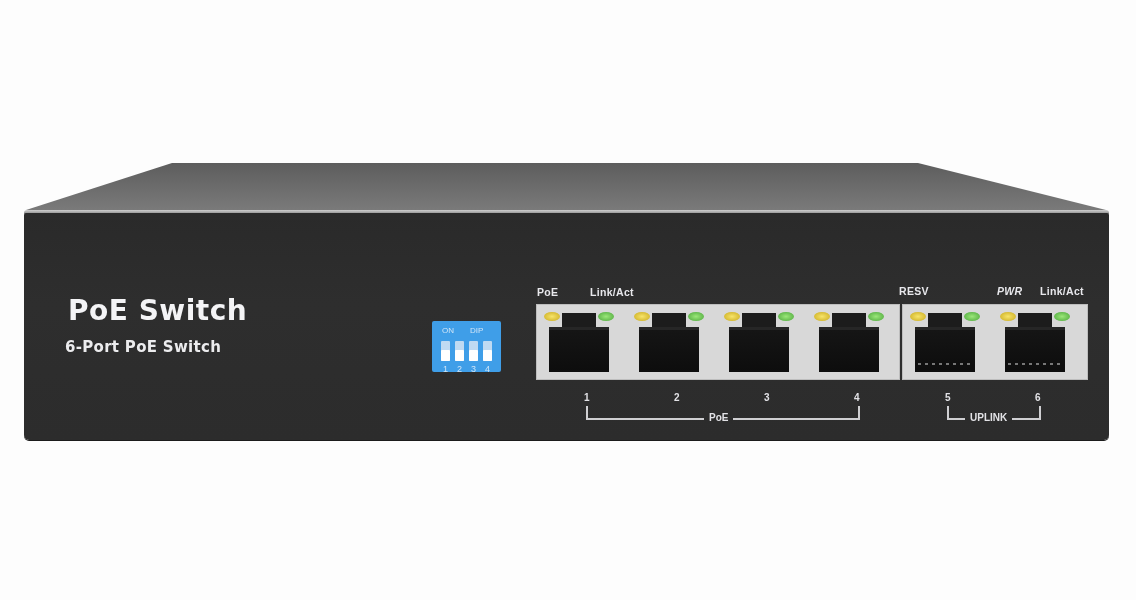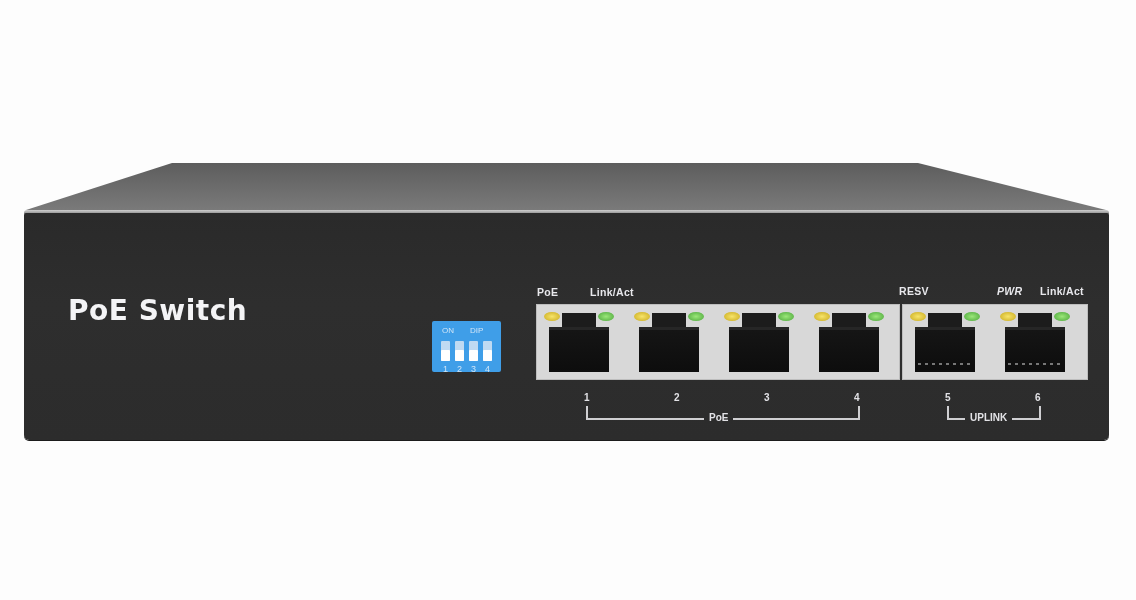--- a/index.html
+++ b/index.html
@@ -98,20 +98,21 @@
         <stop offset="1" stop-color="#7a7a7a"></stop>
       </linearGradient>
     </defs>
     <polygon points="172,163 918,163 1106,210 26,210" fill="url(#topg)"></polygon>
   </svg>
 
   <div class="edge-highlight"></div>
   <div class="front"></div>
 
   <div class="brand-title">PoE Switch</div>
+  <div class="brand-sub">6-Port PoE Switch</div>
 
 
   <div class="dip">
     <span class="lbl" style="left:10px;">ON</span>
     <span class="lbl" style="left:38px;">DIP</span>
     <div class="sw" style="left:9px;"></div>
     <div class="sw" style="left:23px;"></div>
     <div class="sw" style="left:37px;"></div>
     <div class="sw" style="left:51px;"></div>
     <span class="num" style="left:9px;">1</span>

